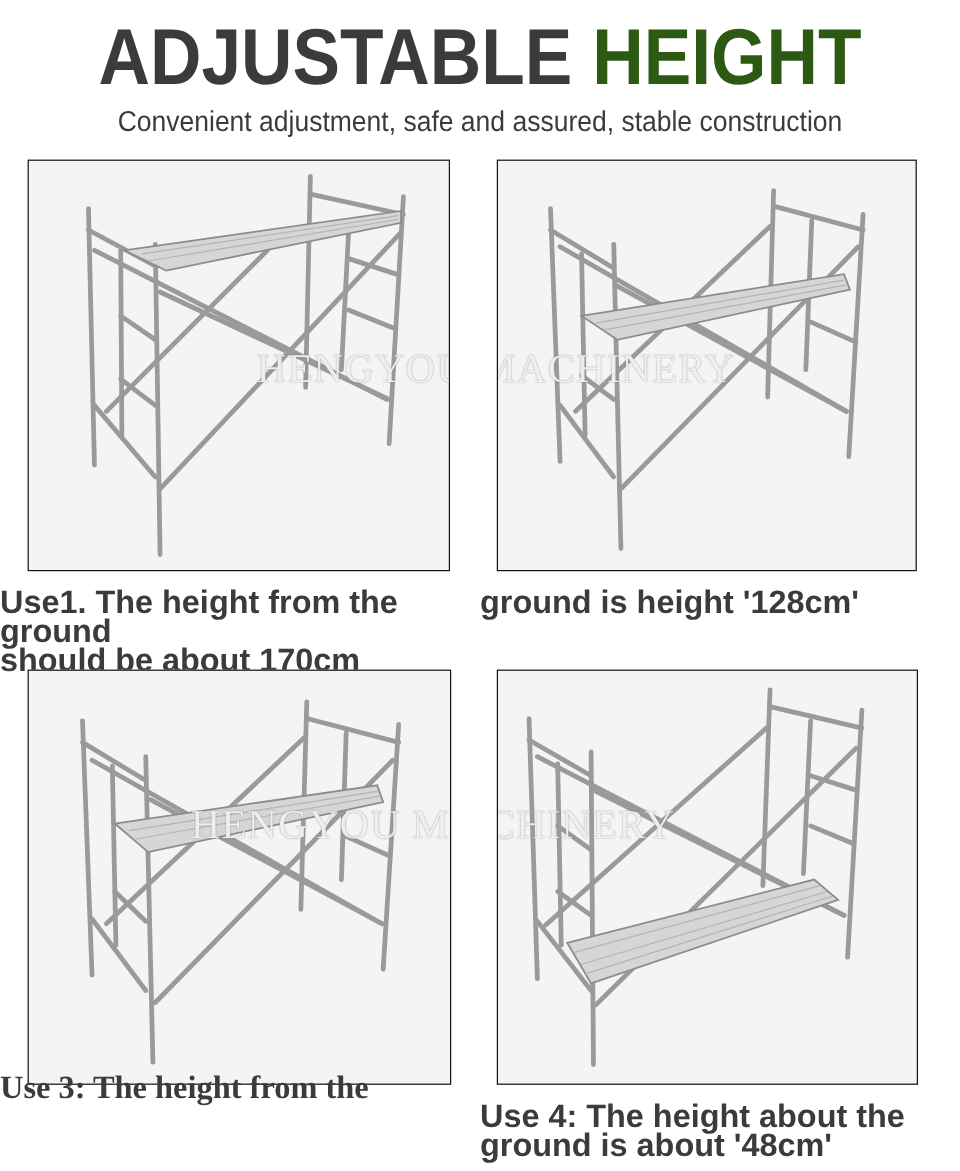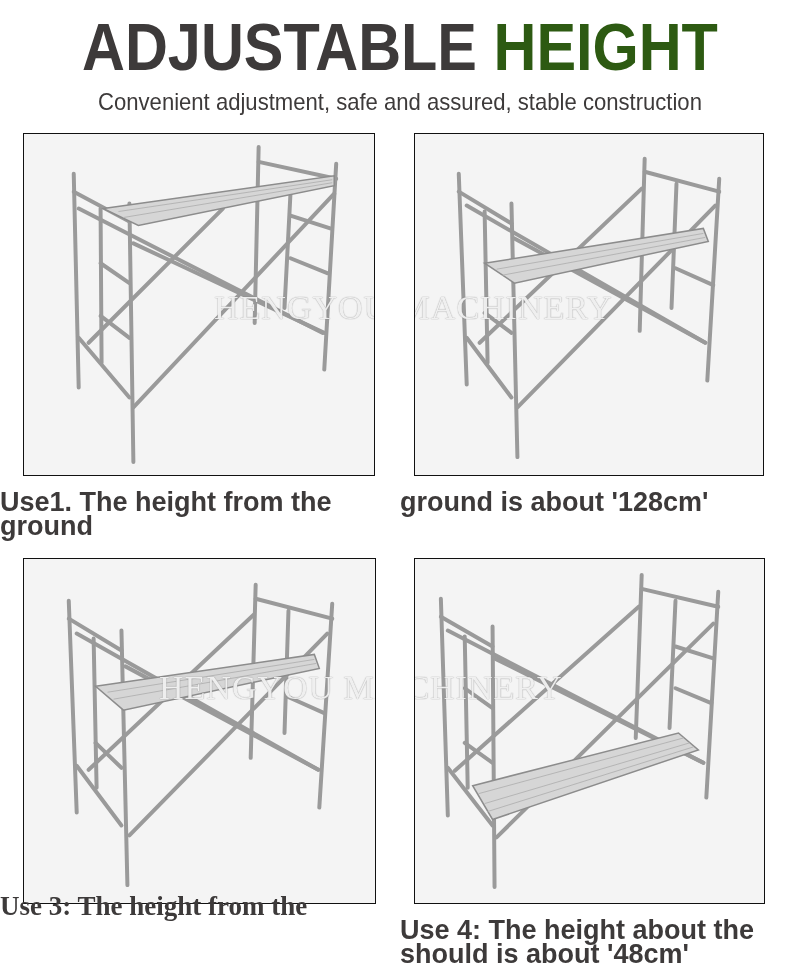--- a/index.html
+++ b/index.html
@@ -68,20 +68,21 @@
     <polygon points="80,75 312,42 312,52 115,92" fill="#d6d6d6" stroke="#8c8c8c" stroke-width="1.5"></polygon>
     <g stroke="#b4b4b4" stroke-width="1">
       <line x1="95" y1="78" x2="310" y2="46"></line>
       <line x1="100" y1="84" x2="310" y2="49"></line>
     </g>
   </svg>
   <div class="watermark" style="left:190px; top:155px;">HENGYOU MACHINERY</div>
 </div>
 <div class="caption" style="left:0; top:490px; width:400px;">
   <div>Use1. The height from the ground</div>
+  <div>should be about 170cm</div>
 </div>
 
 <div class="panel" style="left:414px; top:133px; width:350px; height:343px;">
   <svg viewBox="0 0 350 343">
     <g stroke="#9a9a9a" stroke-width="4" stroke-linecap="round" fill="none">
       <line x1="44" y1="40" x2="52" y2="252"></line>
       <line x1="97" y1="70" x2="103" y2="325"></line>
       <line x1="70" y1="78" x2="73" y2="230"></line>
       <line x1="44" y1="58" x2="97" y2="90"></line>
       <line x1="70" y1="180" x2="97" y2="200"></line>
@@ -98,21 +99,21 @@
     </g>
     <polygon points="70,130 290,95 295,108 100,150" fill="#d6d6d6" stroke="#8c8c8c" stroke-width="1.5"></polygon>
     <g stroke="#b4b4b4" stroke-width="1">
       <line x1="82" y1="136" x2="290" y2="100"></line>
       <line x1="88" y1="142" x2="292" y2="104"></line>
     </g>
   </svg>
   <div class="watermark" style="left:-200px; top:155px;">HENGYOU MACHINERY</div>
 </div>
 <div class="caption" style="left:400px; top:490px; width:398px;">
-  <div>ground is about '128cm'</div>
+  <div>ground is height '128cm'</div>
 </div>
 
 <div class="panel" style="left:23px; top:558px; width:353px; height:346px;">
   <svg viewBox="0 0 353 346">
     <g stroke="#9a9a9a" stroke-width="4" stroke-linecap="round" fill="none">
       <line x1="45" y1="42" x2="53" y2="255"></line>
       <line x1="98" y1="72" x2="104" y2="328"></line>
       <line x1="70" y1="80" x2="73" y2="230"></line>
       <line x1="45" y1="60" x2="98" y2="92"></line>
       <line x1="72" y1="185" x2="98" y2="210"></line>
@@ -164,14 +165,14 @@
     <g stroke="#b4b4b4" stroke-width="1">
       <line x1="64" y1="236" x2="270" y2="180"></line>
       <line x1="70" y1="246" x2="276" y2="185"></line>
       <line x1="73" y1="254" x2="280" y2="189"></line>
     </g>
   </svg>
   <div class="watermark" style="left:-250px; top:110px;">HENGYOU MACHINERY</div>
 </div>
 <div class="caption" style="left:400px; top:918px; width:380px;">
   <div>Use 4: The height about the</div>
-  <div>should is about '48cm'</div>
+  <div>ground is about '48cm'</div>
 </div>
 
 </body></html>

